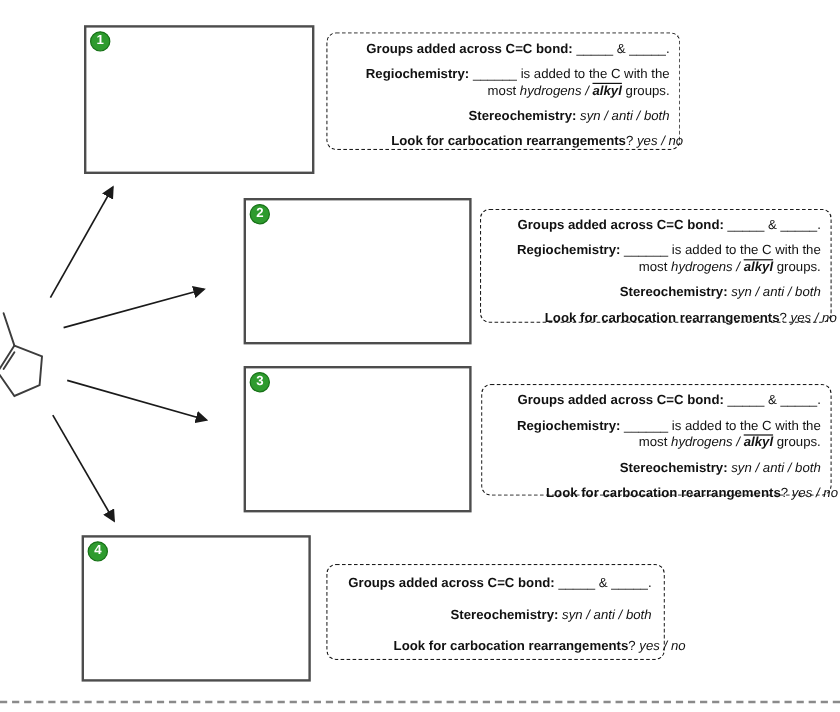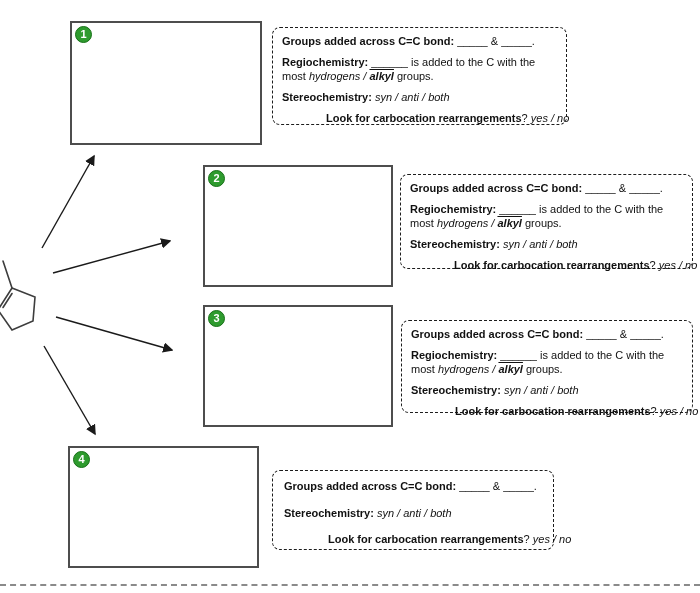--- a/index.html
+++ b/index.html
@@ -34,21 +34,21 @@
 
   .qbox {
     position:absolute;
     border:1.6px dashed #1c1c1c;
     border-radius:8px;
     padding:7px 8px 5px 9px;
     font-size:11px;
     line-height:13.5px;
     background:#ffffff;
   }
-  .qbox p { margin:0 0 7.5px; white-space:nowrap; }
+  .qbox p { margin:0 0 7.5px; white-space:nowrap;text-align:right; }
   .qbox p.wrap2 { white-space:normal; }
   .qbox p:last-child { margin-bottom:0;margin-left:44px; }
   .qbox-short { padding:9px 10px 8px 11px; }
   .qbox-short p { margin:0 0 13px; }
   .qbox-short p:last-child { margin-bottom:0; }
 
   .lbl { font-weight:bold; }
   .it { font-style:italic; }
   .ol { text-decoration:overline;font-weight:bold; }
 

